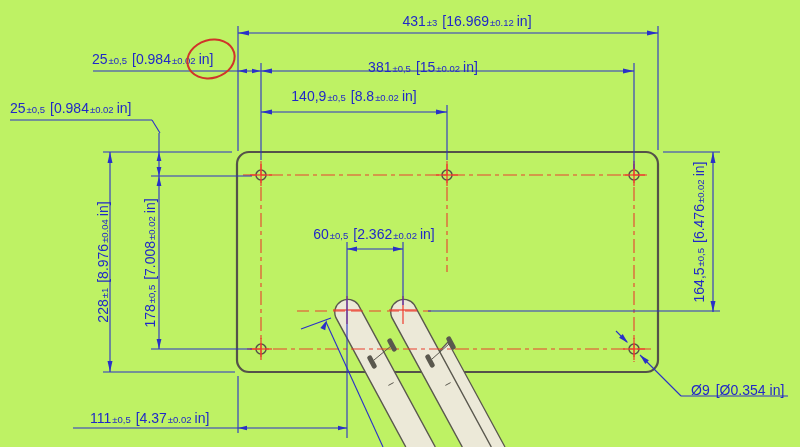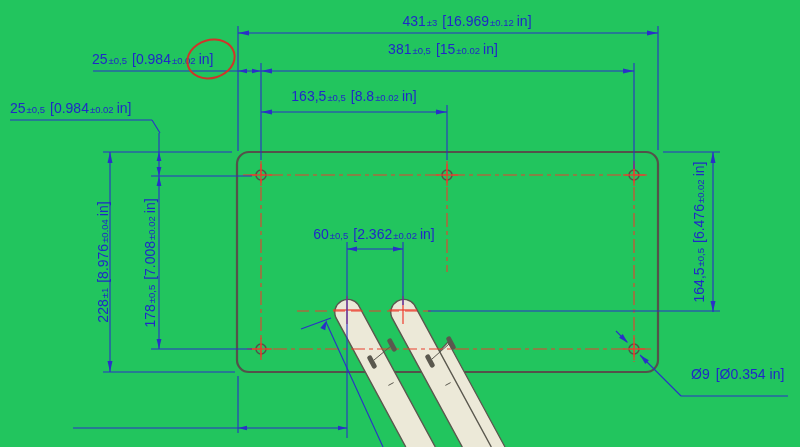--- a/index.html
+++ b/index.html
@@ -1,18 +1,18 @@
 <!DOCTYPE html>
 <html><head>
 <meta charset="utf-8">
 <style>
   html,body{margin:0;padding:0;}
   #stage{
     position:relative;width:800px;height:447px;overflow:hidden;
-    background:#22c55e;
+    background:#bef264;
     font-family:"Liberation Sans", sans-serif;
   }
   #linework{position:absolute;left:0;top:0;z-index:1;}
   .dim{
     position:absolute;z-index:3;white-space:nowrap;
     color:#2028c8;font-size:14px;line-height:16px;
   }
   .dim .tol{font-size:9.5px;margin-left:1px;}
   .dim .br{margin-left:5px;}
   .dim .un{margin-left:3px;}
@@ -178,26 +178,26 @@
       <polygon points="628,343 619.1,337.7 622.7,334.1"></polygon>
       <polygon points="640,355 648.9,360.3 645.3,363.9"></polygon>
       <polygon points="327,320 325.2,330.2 320.4,328"></polygon>
     </g>
   </svg>
 
   <div class="dim hcenter" style="left:467px;top:13px;">
     <span>431</span><span class="tol">±3</span><span class="br">[16.969</span><span class="tol">±0.12</span><span class="un">in]</span>
   </div>
 
-  <div class="dim hcenter" style="left:423px;top:41px;margin-left:20px;">
+  <div class="dim hcenter" style="left:423px;top:59px;">
     <span>381</span><span class="tol">±0,5</span><span class="br">[15</span><span class="tol">±0.02</span><span class="un">in]</span>
   </div>
 
   <div class="dim hcenter" style="left:354px;top:88px;">
-    <span>163,5</span><span class="tol">±0,5</span><span class="br">[8.8</span><span class="tol">±0.02</span><span class="un">in]</span>
+    <span>140,9</span><span class="tol">±0,5</span><span class="br">[8.8</span><span class="tol">±0.02</span><span class="un">in]</span>
   </div>
 
   <div class="dim" style="left:92px;top:51px;">
     <span>25</span><span class="tol">±0,5</span><span class="br">[0.984</span><span class="tol">±0.02</span><span class="un">in]</span>
   </div>
 
   <div class="dim" style="left:10px;top:100px;">
     <span>25</span><span class="tol">±0,5</span><span class="br">[0.984</span><span class="tol">±0.02</span><span class="un">in]</span>
   </div>
 
@@ -210,20 +210,23 @@
   </div>
 
   <div class="dim vdim" style="left:700px;top:232px;">
     <span>164,5</span><span class="tol">±0,5</span><span class="br">[6.476</span><span class="tol">±0.02</span><span class="un">in]</span>
   </div>
 
   <div class="dim hcenter" style="left:374px;top:226px;text-align:center;">
     <span>60</span><span class="tol">±0,5</span><span class="br">[2.362</span><span class="tol">±0.02</span><span class="un">in]</span>
   </div>
 
-
-  <div class="dim" style="left:691px;top:366px;">
+  <div class="dim" style="left:90px;top:410px;">
+    <span>111</span><span class="tol">±0,5</span><span class="br">[4.37</span><span class="tol">±0.02</span><span class="un">in]</span>
+  </div>
+
+  <div class="dim" style="left:691px;top:382px;">
     <span>Ø9</span><span class="tol"></span><span class="br">[Ø0.354</span><span class="tol"></span><span class="un">in]</span>
   </div>
 
   <div id="markup-ellipse"></div>
 
 </div>
 
 </body></html>

